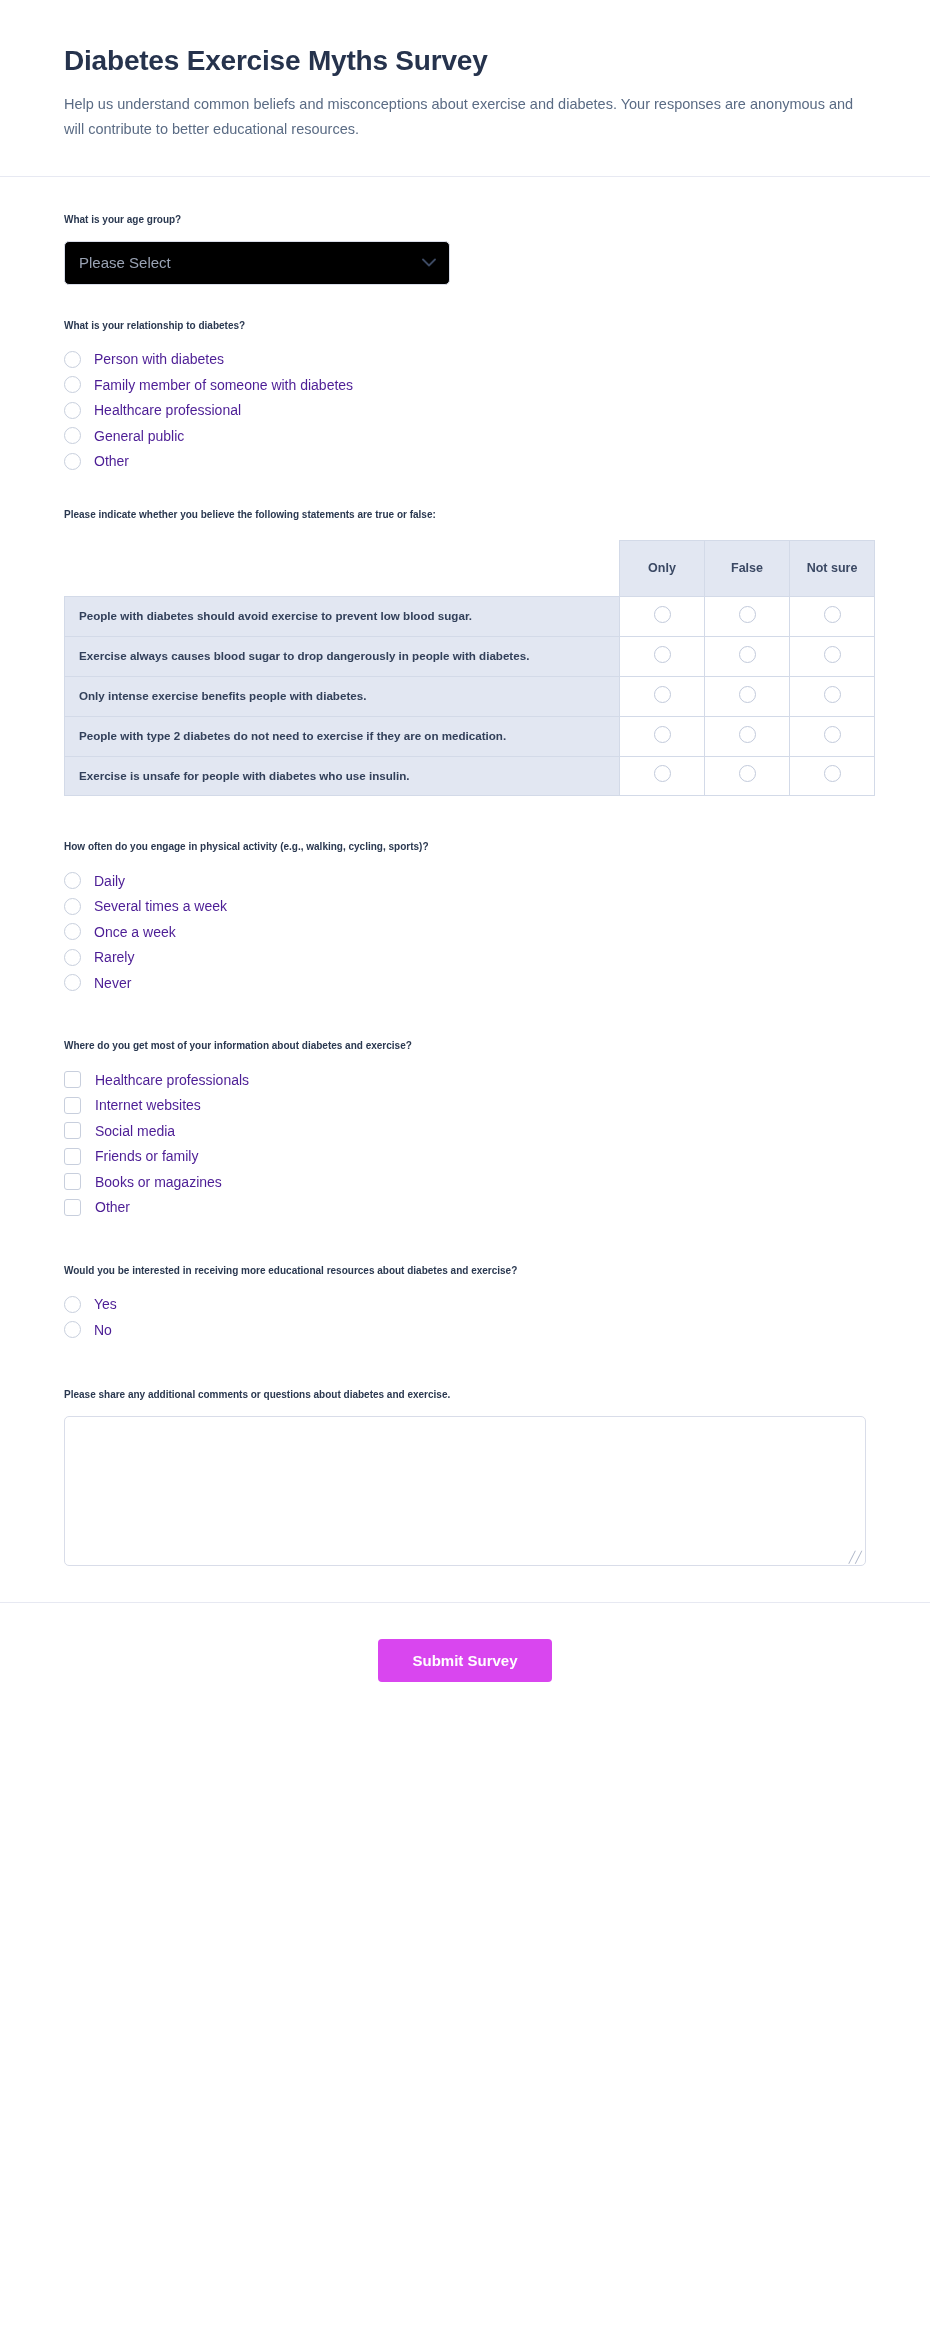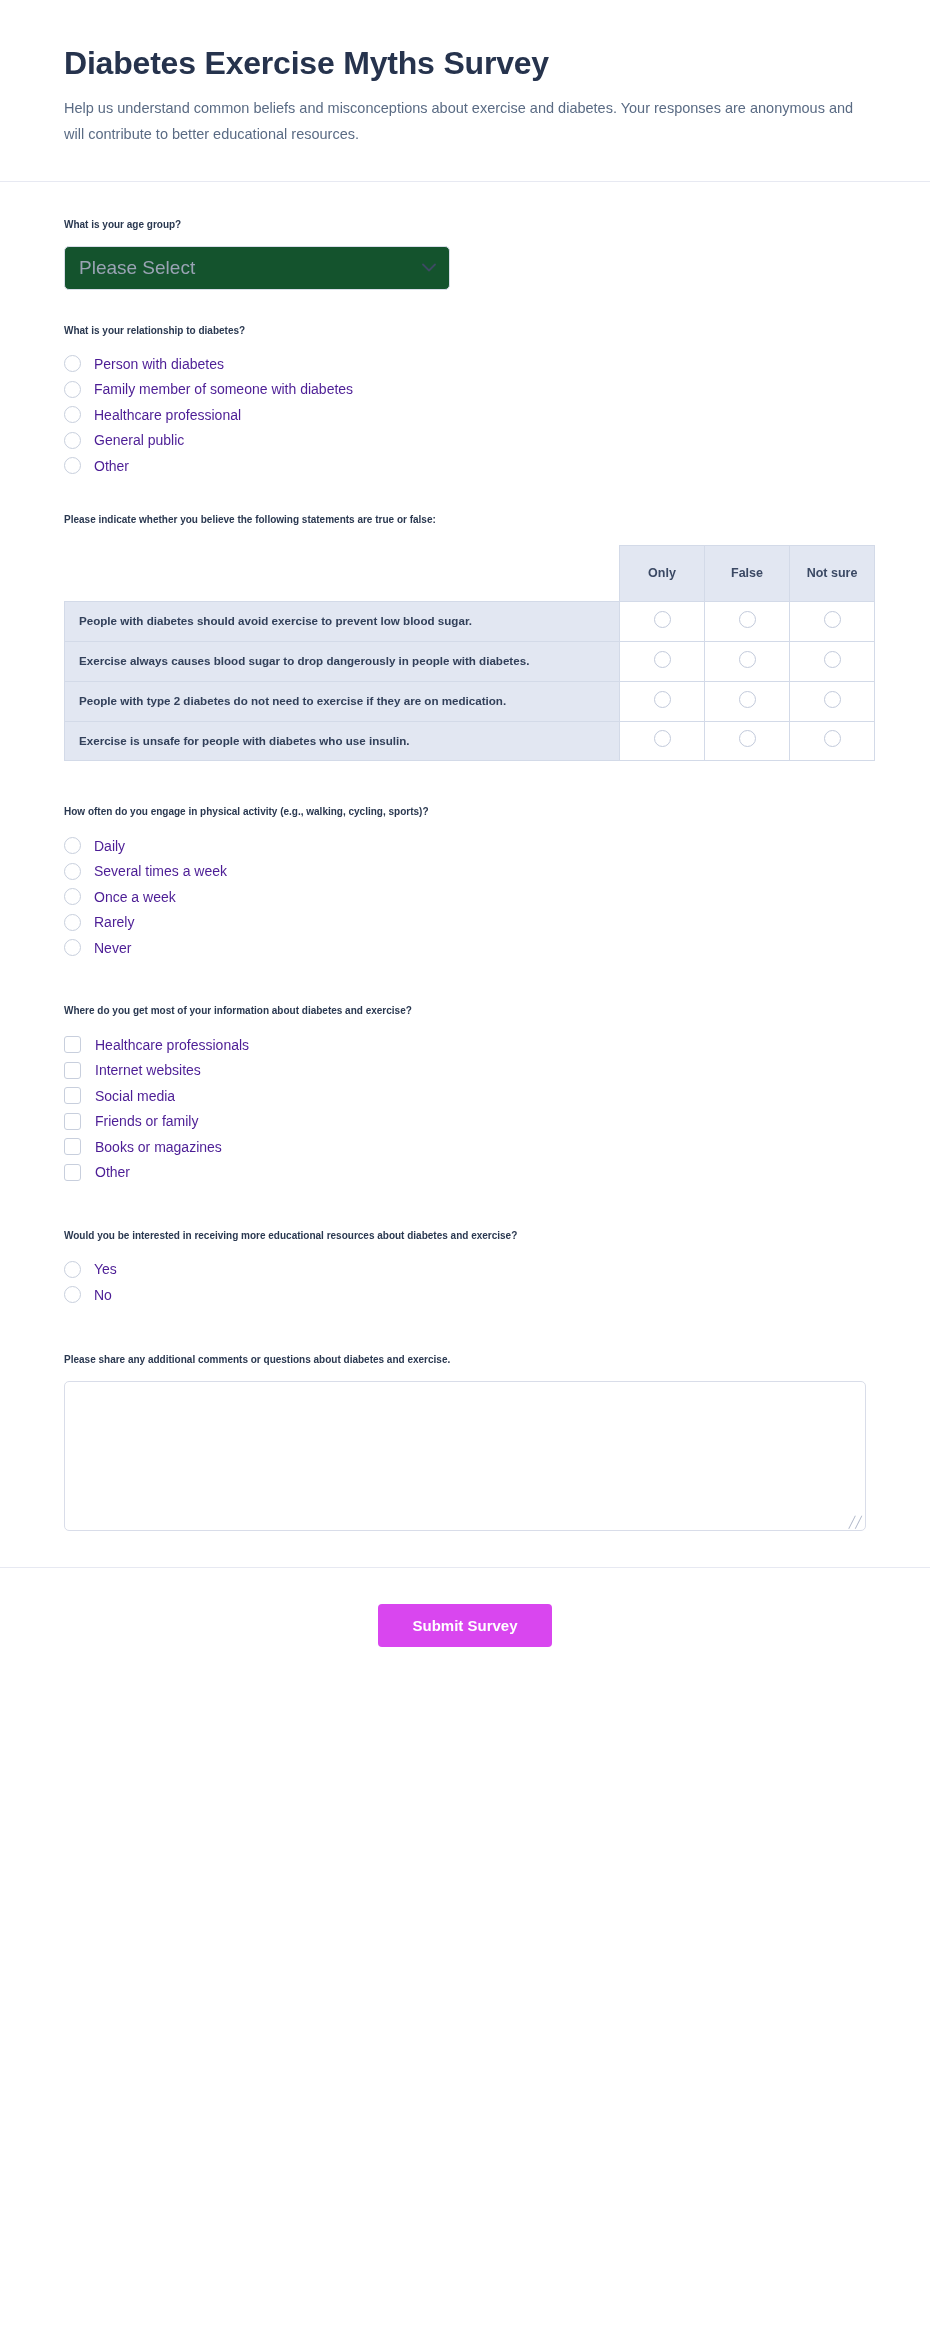--- a/index.html
+++ b/index.html
@@ -16,21 +16,21 @@
   }
 
   .page { width: 930px; }
 
   
   .form-header {
     padding: 44px 64px 34px 64px;
     border-bottom: 1px solid #e7e9f2;
   }
   .form-title {
-    font-size: 32px;
+    font-size: 28px;
     line-height: 1.2;
     font-weight: bold;
     color: #26334d;
     margin: 0 0 14px 0;
     letter-spacing: -0.2px;
   }
   .form-subtitle {
     font-size: 14.5px;
     line-height: 1.75;
     color: #5a6b84;
@@ -51,25 +51,25 @@
     max-width: 820px;
   }
 
   
   .select-wrap { position: relative; width: 386px; }
   .select-box {
     width: 100%;
     height: 44px;
     border: 1px solid #d9dde9;
     border-radius: 5px;
-    background: #14532d;
+    background: #000000;
     padding: 0 36px 0 14px;
     display: flex;
     align-items: center;
-    font-size: 19px;
+    font-size: 15px;
     color: #9aa3b4;
   }
   .select-chevron {
     position: absolute;
     right: 14px; top: 0; bottom: 0;
     display: flex; align-items: center;
     pointer-events: none;
     color: #3d4a63;
   }
 
@@ -272,20 +272,26 @@
               <td class="opt-cell"><span class="matrix-radio"></span></td>
               <td class="opt-cell"><span class="matrix-radio"></span></td>
             </tr>
             <tr>
               <td class="stmt">Exercise always causes blood sugar to drop dangerously in people with diabetes.</td>
               <td class="opt-cell"><span class="matrix-radio"></span></td>
               <td class="opt-cell"><span class="matrix-radio"></span></td>
               <td class="opt-cell"><span class="matrix-radio"></span></td>
             </tr>
             <tr>
+              <td class="stmt">Only intense exercise benefits people with diabetes.</td>
+              <td class="opt-cell"><span class="matrix-radio"></span></td>
+              <td class="opt-cell"><span class="matrix-radio"></span></td>
+              <td class="opt-cell"><span class="matrix-radio"></span></td>
+            </tr>
+            <tr>
               <td class="stmt">People with type 2 diabetes do not need to exercise if they are on medication.</td>
               <td class="opt-cell"><span class="matrix-radio"></span></td>
               <td class="opt-cell"><span class="matrix-radio"></span></td>
               <td class="opt-cell"><span class="matrix-radio"></span></td>
             </tr>
             <tr>
               <td class="stmt">Exercise is unsafe for people with diabetes who use insulin.</td>
               <td class="opt-cell"><span class="matrix-radio"></span></td>
               <td class="opt-cell"><span class="matrix-radio"></span></td>
               <td class="opt-cell"><span class="matrix-radio"></span></td>

